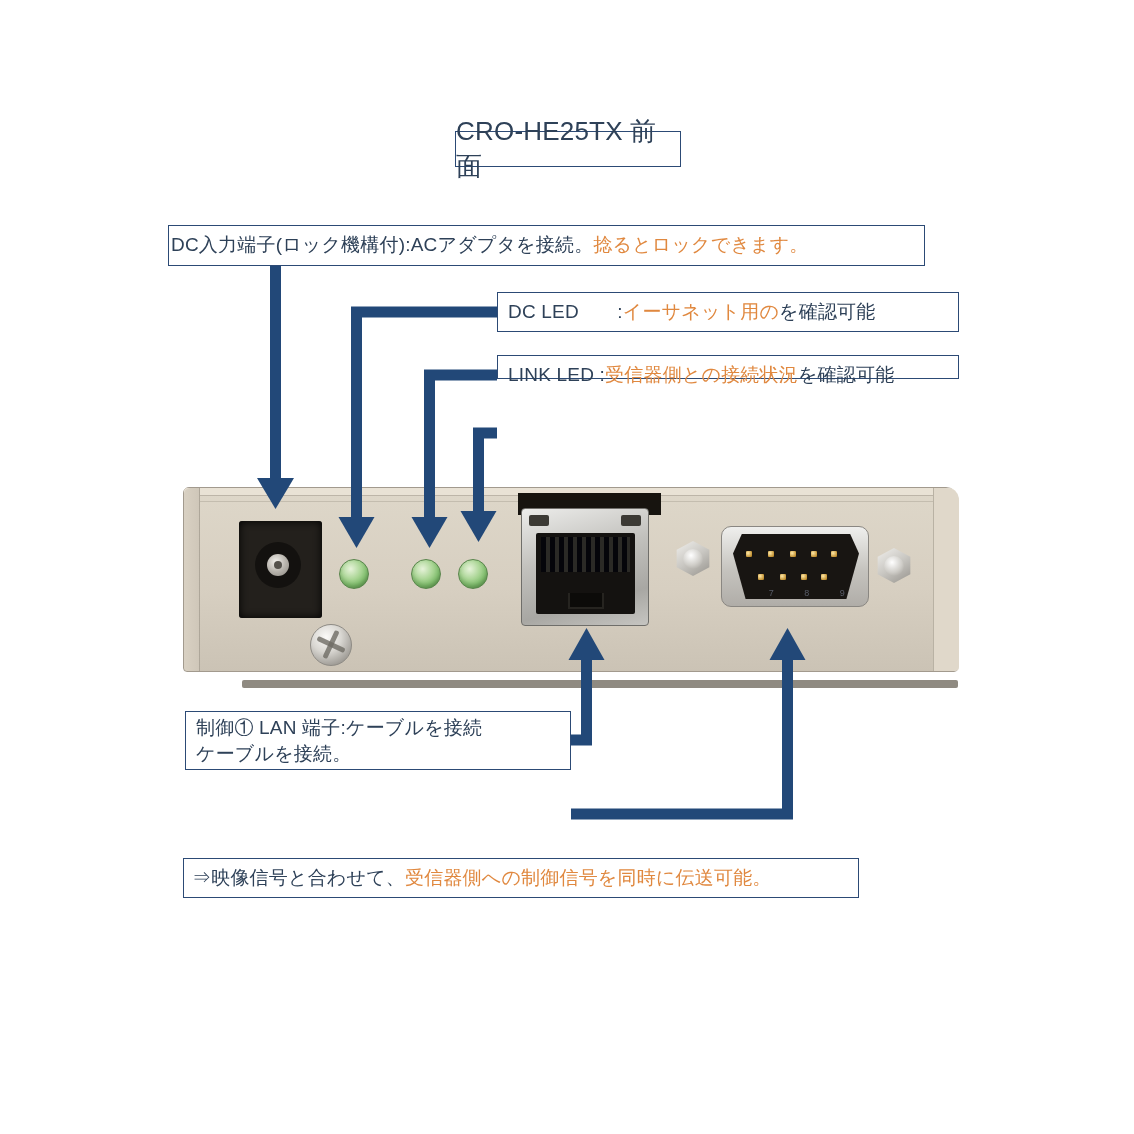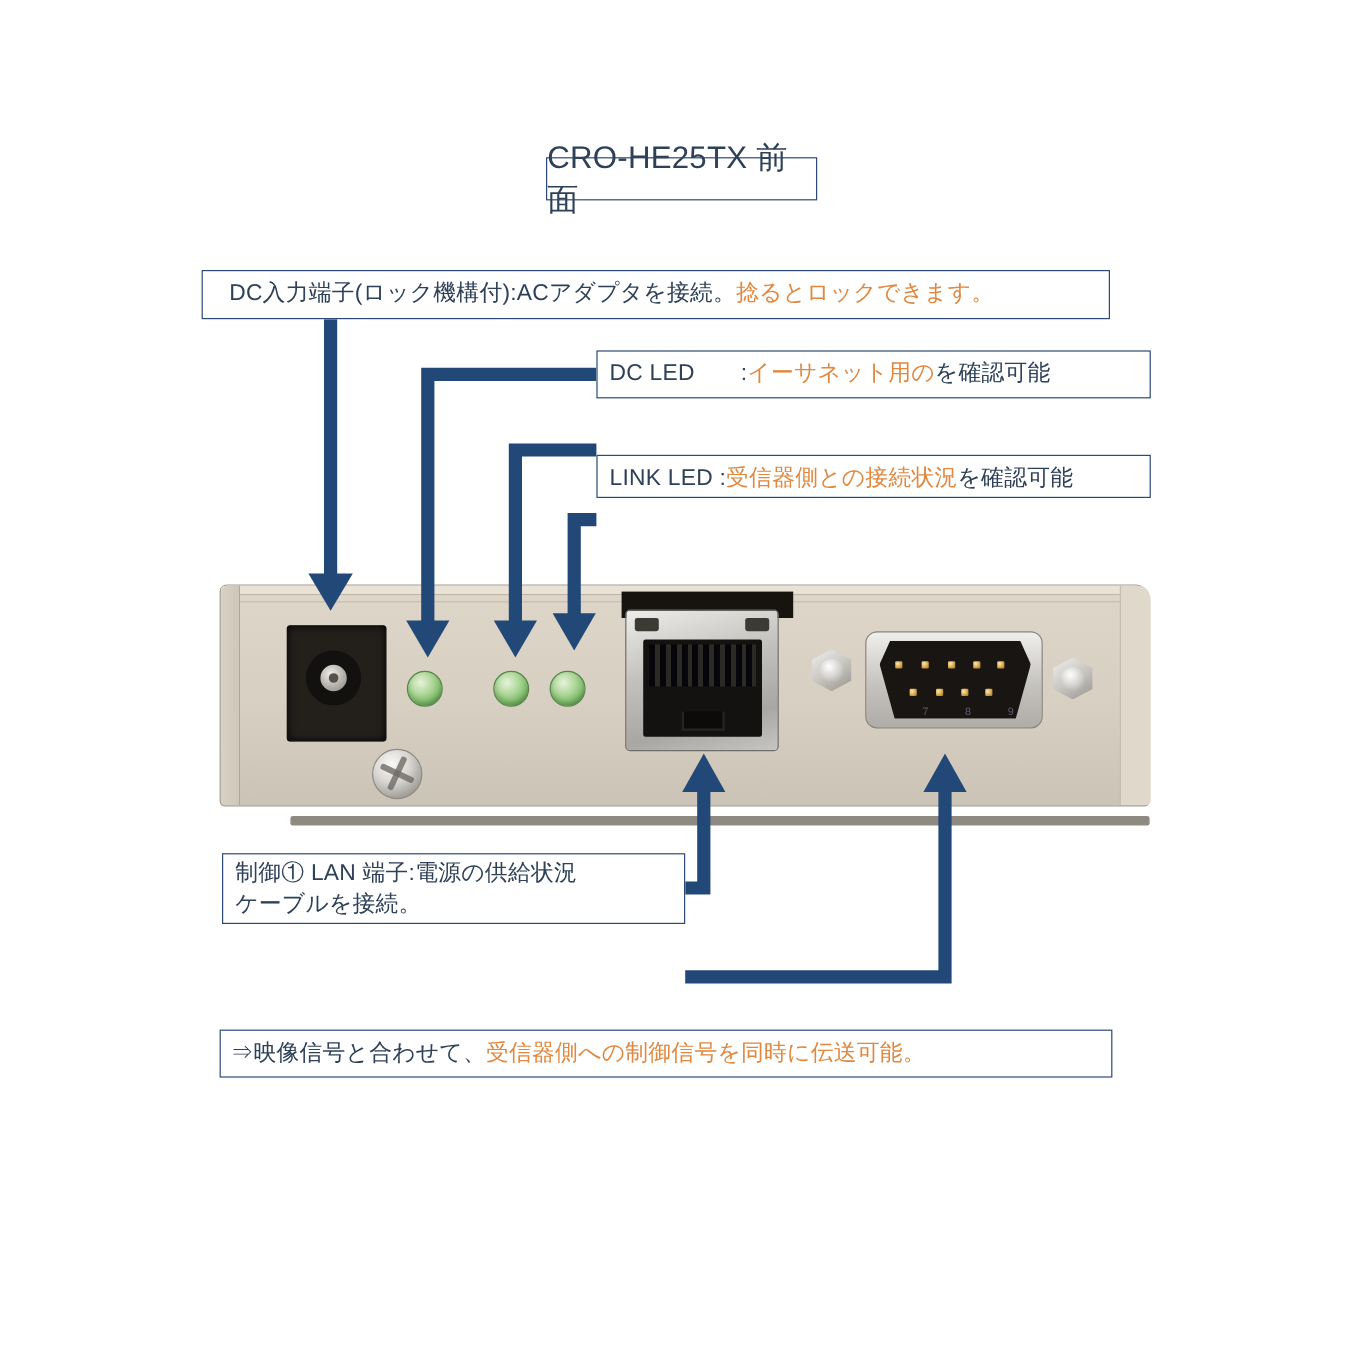--- a/index.html
+++ b/index.html
@@ -11,27 +11,27 @@
   .callout{
     position:absolute;background:#ffffff;border:1.4px solid var(--navy-border);
     color:var(--navy-text);font-size:19px;white-space:pre-wrap;box-sizing:border-box;
     z-index:5;letter-spacing:.2px;
   }
   .callout .hl{color:var(--orange);}
   .title-box{
     left:455px;top:131px;width:226px;height:36px;
     display:flex;align-items:center;justify-content:center;font-size:26px;
   }
-  .box-dc-input{left:168px;top:225px;width:757px;height:41px;line-height:38px;padding-left:22px;}
+  .box-dc-input{left:168px;top:225px;width:757px;height:41px;line-height:38px;padding-left:2px;}
   .box-dc-led  {left:497px;top:292px;width:462px;height:40px;line-height:37px;padding-left:10px;}
-  .box-link-led{left:497px;top:355px;width:462px;height:36px;line-height:37px;padding-left:10px;margin-top:24px;}
+  .box-link-led{left:497px;top:355px;width:462px;height:24px;line-height:37px;padding-left:10px;}
   .box-hdcp-led{left:497px;top:413px;width:462px;height:40px;line-height:37px;padding-left:10px;}
   .box-lan    {left:185px;top:711px;width:386px;height:59px;line-height:26px;padding:3px 10px;}
   .box-rs232c {left:185px;top:787px;width:386px;height:59px;line-height:26px;padding:3px 10px;}
-  .box-note   {left:183px;top:858px;width:744px;height:40px;line-height:37px;padding-left:8px;}
+  .box-note   {left:183px;top:858px;width:676px;height:40px;line-height:37px;padding-left:8px;}
   
   svg.arrows{position:absolute;left:0;top:0;z-index:4;pointer-events:none;}
   .arrow-line{stroke:var(--navy-arrow);stroke-width:11;fill:none;stroke-linejoin:miter;}
   .arrow-head{fill:var(--navy-arrow);}
   
   .device{
     position:absolute;left:183px;top:487px;width:775px;height:185px;z-index:1;
     background:linear-gradient(180deg,#ded7c9 0%,var(--device-body) 55%,#cbc3b5 100%);
     border:1px solid #a29a8e;border-radius:6px 12px 4px 4px;box-sizing:border-box;
   }
@@ -94,21 +94,21 @@
     <span>CRO-HE25TX 前面</span>
   </div>
 
   <div class="callout box-dc-input"><span>DC入力端子(ロック機構付):ACアダプタを接続。</span><span class="hl">捻るとロックできます。</span><span></span></div>
 
   <div class="callout box-dc-led"><span>DC LED　　:</span><span class="hl">イーサネット用の</span><span>を確認可能</span></div>
 
   <div class="callout box-link-led"><span>LINK LED :</span><span class="hl">受信器側との接続状況</span><span>を確認可能</span></div>
 
 
-  <div class="callout box-lan"><span>制御① LAN 端子:電源の供給状況
+  <div class="callout box-lan"><span>制御① LAN 端子:ケーブルを接続
 ケーブルを接続。</span></div>
 
 
   <div class="callout box-note"><span>⇒映像信号と合わせて、</span><span class="hl">受信器側への制御信号を同時に伝送可能。</span></div>
 
   <svg class="arrows" width="1134" height="1134" viewBox="0 0 1134 1134">
     <g>
       <path class="arrow-line" d="M275.5 266 L275.5 480"></path>
       <polygon class="arrow-head" points="257,478 294,478 275.5,509"></polygon>
     </g>

